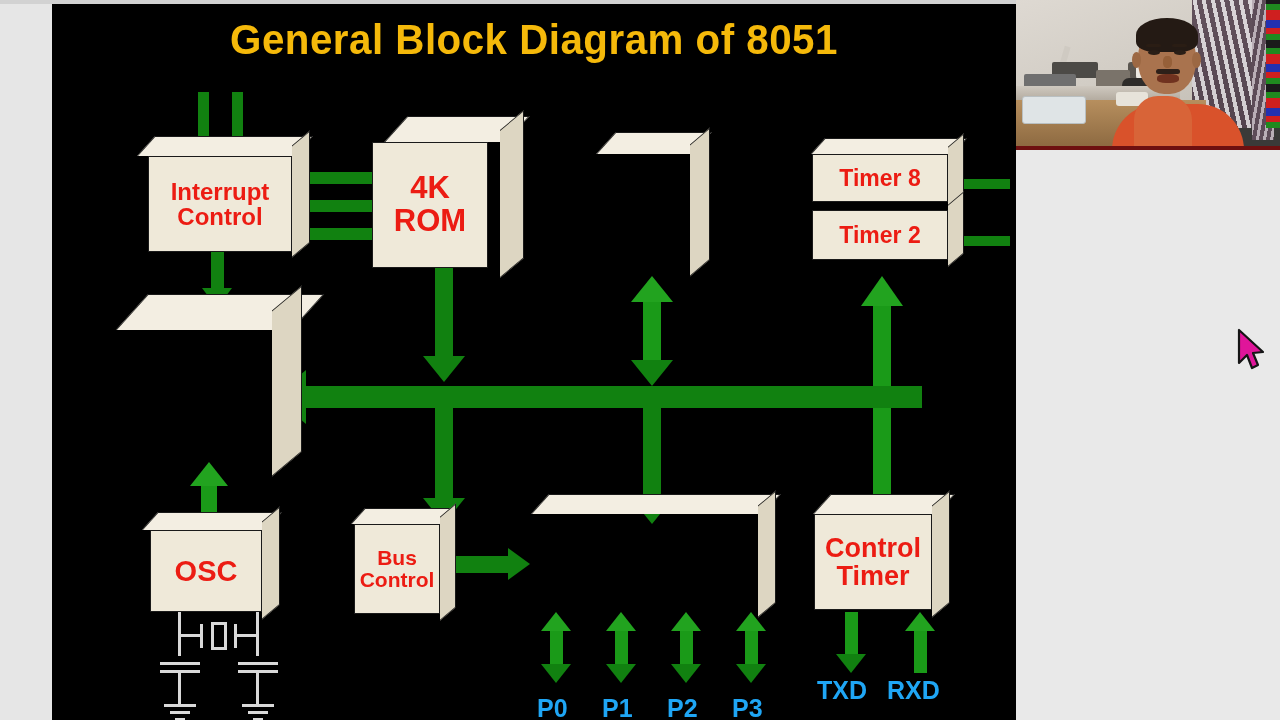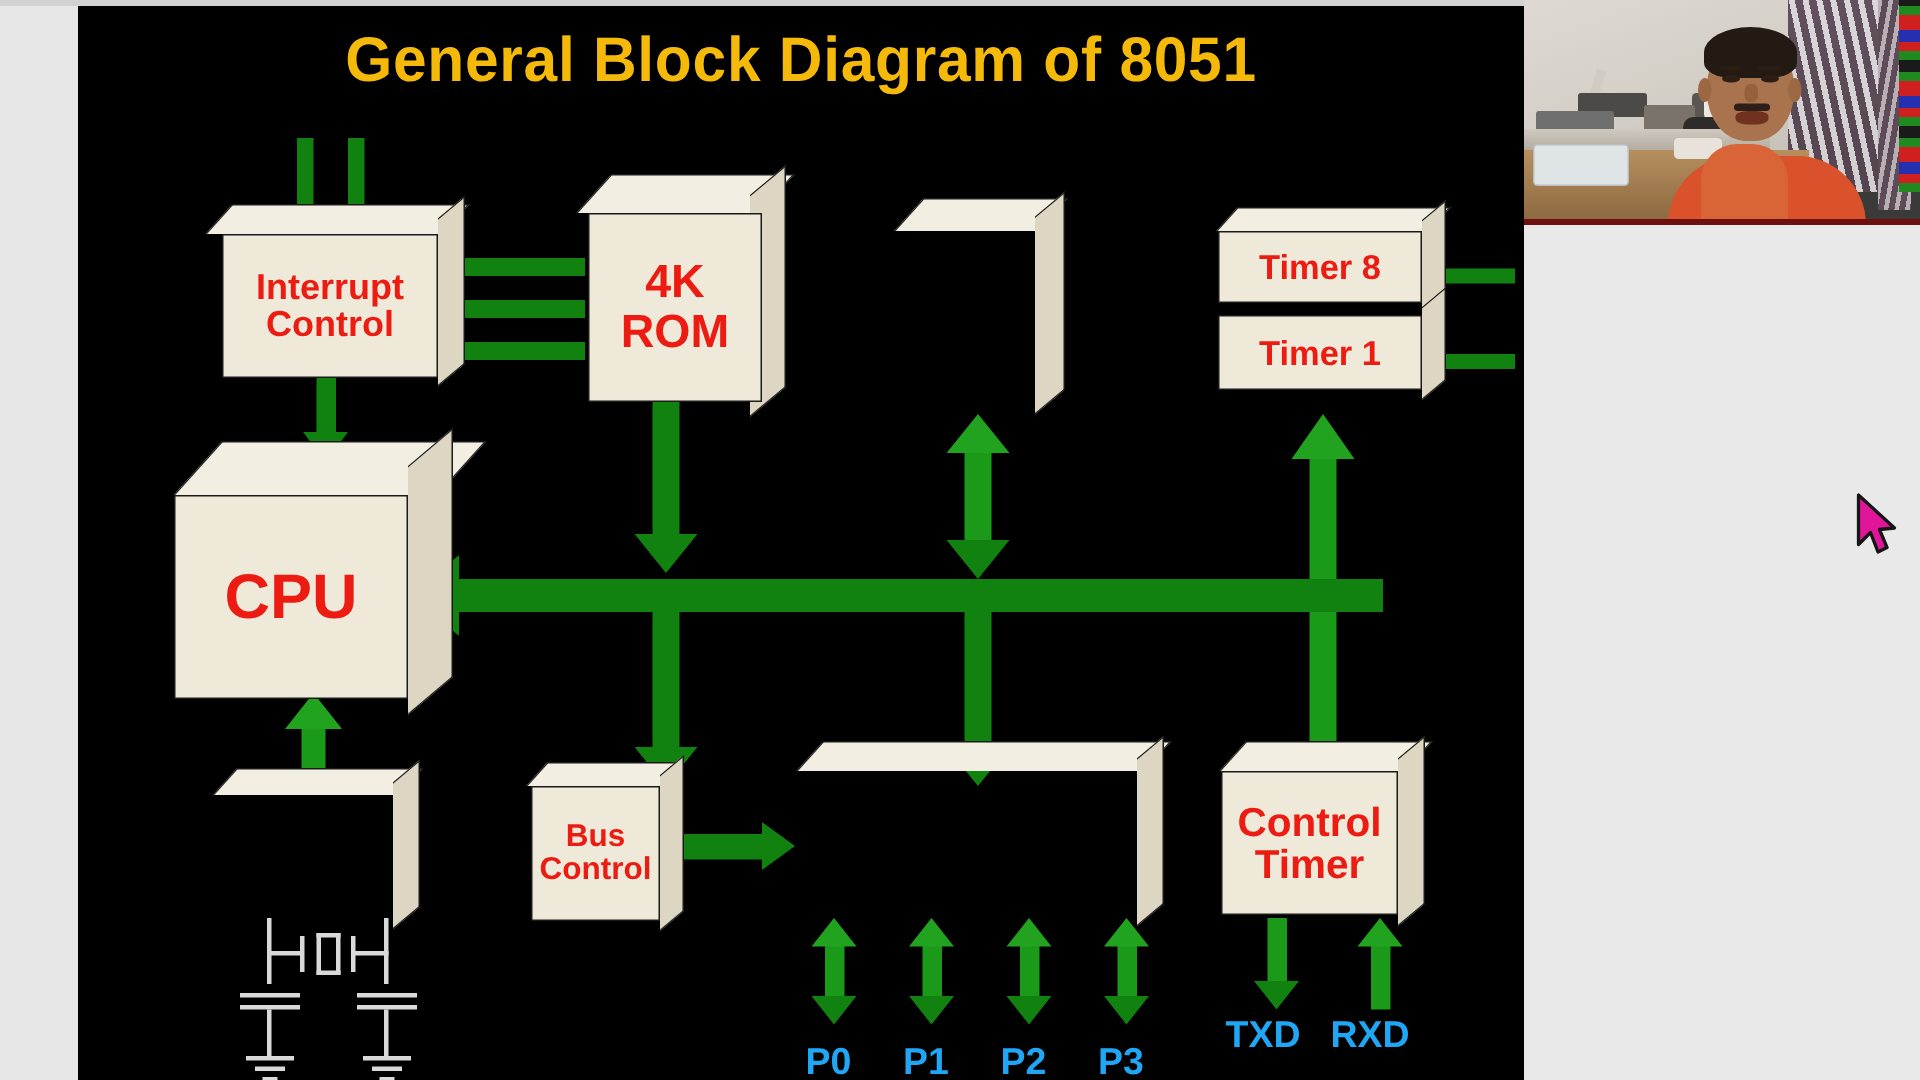--- a/index.html
+++ b/index.html
@@ -294,49 +294,49 @@
     <div class="face-right" style="left:240px;top:134px;width:18px;height:112px;transform:skewY(-40deg);"></div>
     <div class="box" style="left:96px;top:152px;width:144px;height:96px;font-size:24px;">
       <div class="box-label">
         <div>Interrupt</div>
           <div>Control</div>
       </div>
     </div>
 
     <div class="face-top" style="left:344px;top:112px;width:122px;height:26px;transform:skewX(-42deg);"></div>
     <div class="face-right" style="left:448px;top:116px;width:24px;height:148px;transform:skewY(-40deg);"></div>
-    <div class="box" style="left:340px;top:138px;width:116px;height:126px;font-size:31px;">
+    <div class="box" style="left:320px;top:138px;width:116px;height:126px;font-size:31px;">
       <div class="box-label">
         <div>4K</div>
           <div>ROM</div>
       </div>
     </div>
 
     <div class="face-top" style="left:554px;top:128px;width:96px;height:22px;transform:skewX(-42deg);"></div>
     <div class="face-right" style="left:638px;top:132px;width:20px;height:132px;transform:skewY(-40deg);"></div>
 
     <div class="face-top" style="left:766px;top:134px;width:142px;height:16px;transform:skewX(-42deg);"></div>
     <div class="face-right" style="left:896px;top:136px;width:16px;height:62px;transform:skewY(-40deg);"></div>
     <div class="box" style="left:760px;top:150px;width:136px;height:48px;font-size:23px;">
       <div class="box-label">Timer 8</div>
     </div>
 
     <div class="face-right" style="left:896px;top:194px;width:16px;height:62px;transform:skewY(-40deg);"></div>
     <div class="box" style="left:760px;top:206px;width:136px;height:50px;font-size:23px;">
-      <div class="box-label">Timer 1</div>
+      <div class="box-label">Timer 2</div>
     </div>
 
     <div class="face-top" style="left:80px;top:290px;width:176px;height:36px;transform:skewX(-42deg);"></div>
     <div class="face-right" style="left:220px;top:294px;width:30px;height:166px;transform:skewY(-40deg);"></div>
-    <div class="box" style="left:64px;top:326px;width:156px;height:136px;font-size:42px;">
-      <div class="box-label">CPU</div>
-    </div>
 
     <div class="face-top" style="left:98px;top:508px;width:124px;height:18px;transform:skewX(-42deg);"></div>
     <div class="face-right" style="left:210px;top:510px;width:18px;height:98px;transform:skewY(-40deg);"></div>
+    <div class="box" style="left:98px;top:526px;width:112px;height:82px;font-size:29px;">
+      <div class="box-label">OSC</div>
+    </div>
 
     <div class="face-top" style="left:306px;top:504px;width:90px;height:16px;transform:skewX(-42deg);"></div>
     <div class="face-right" style="left:388px;top:506px;width:16px;height:104px;transform:skewY(-40deg);"></div>
     <div class="box" style="left:302px;top:520px;width:86px;height:90px;font-size:21px;">
       <div class="box-label">
         <div>Bus</div>
           <div>Control</div>
       </div>
     </div>
 

